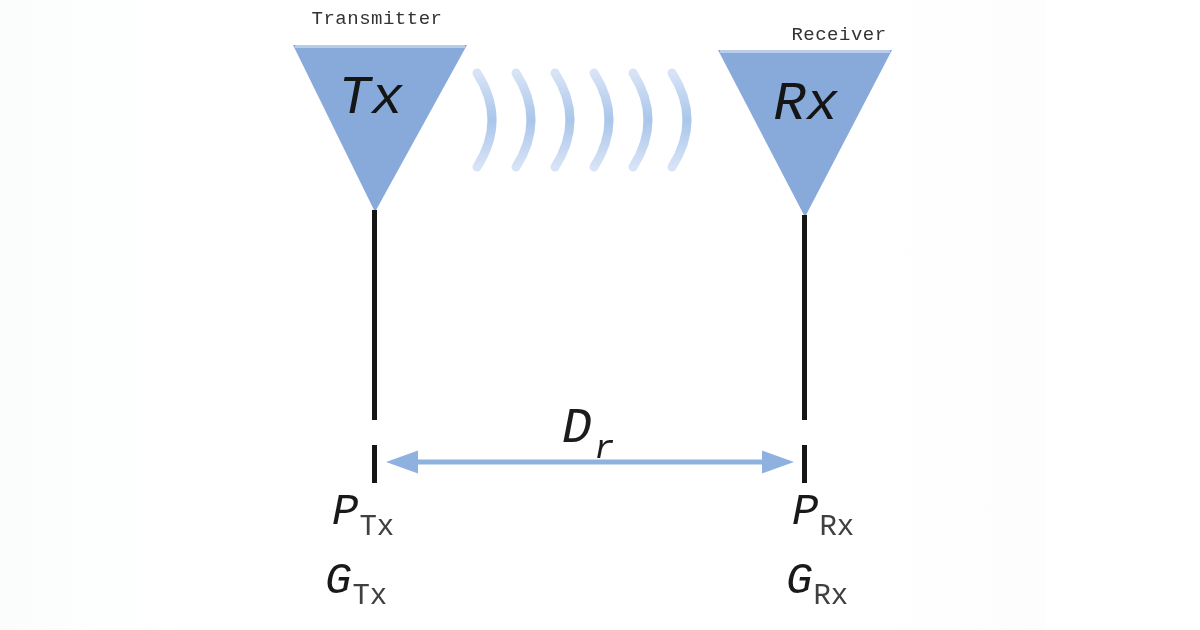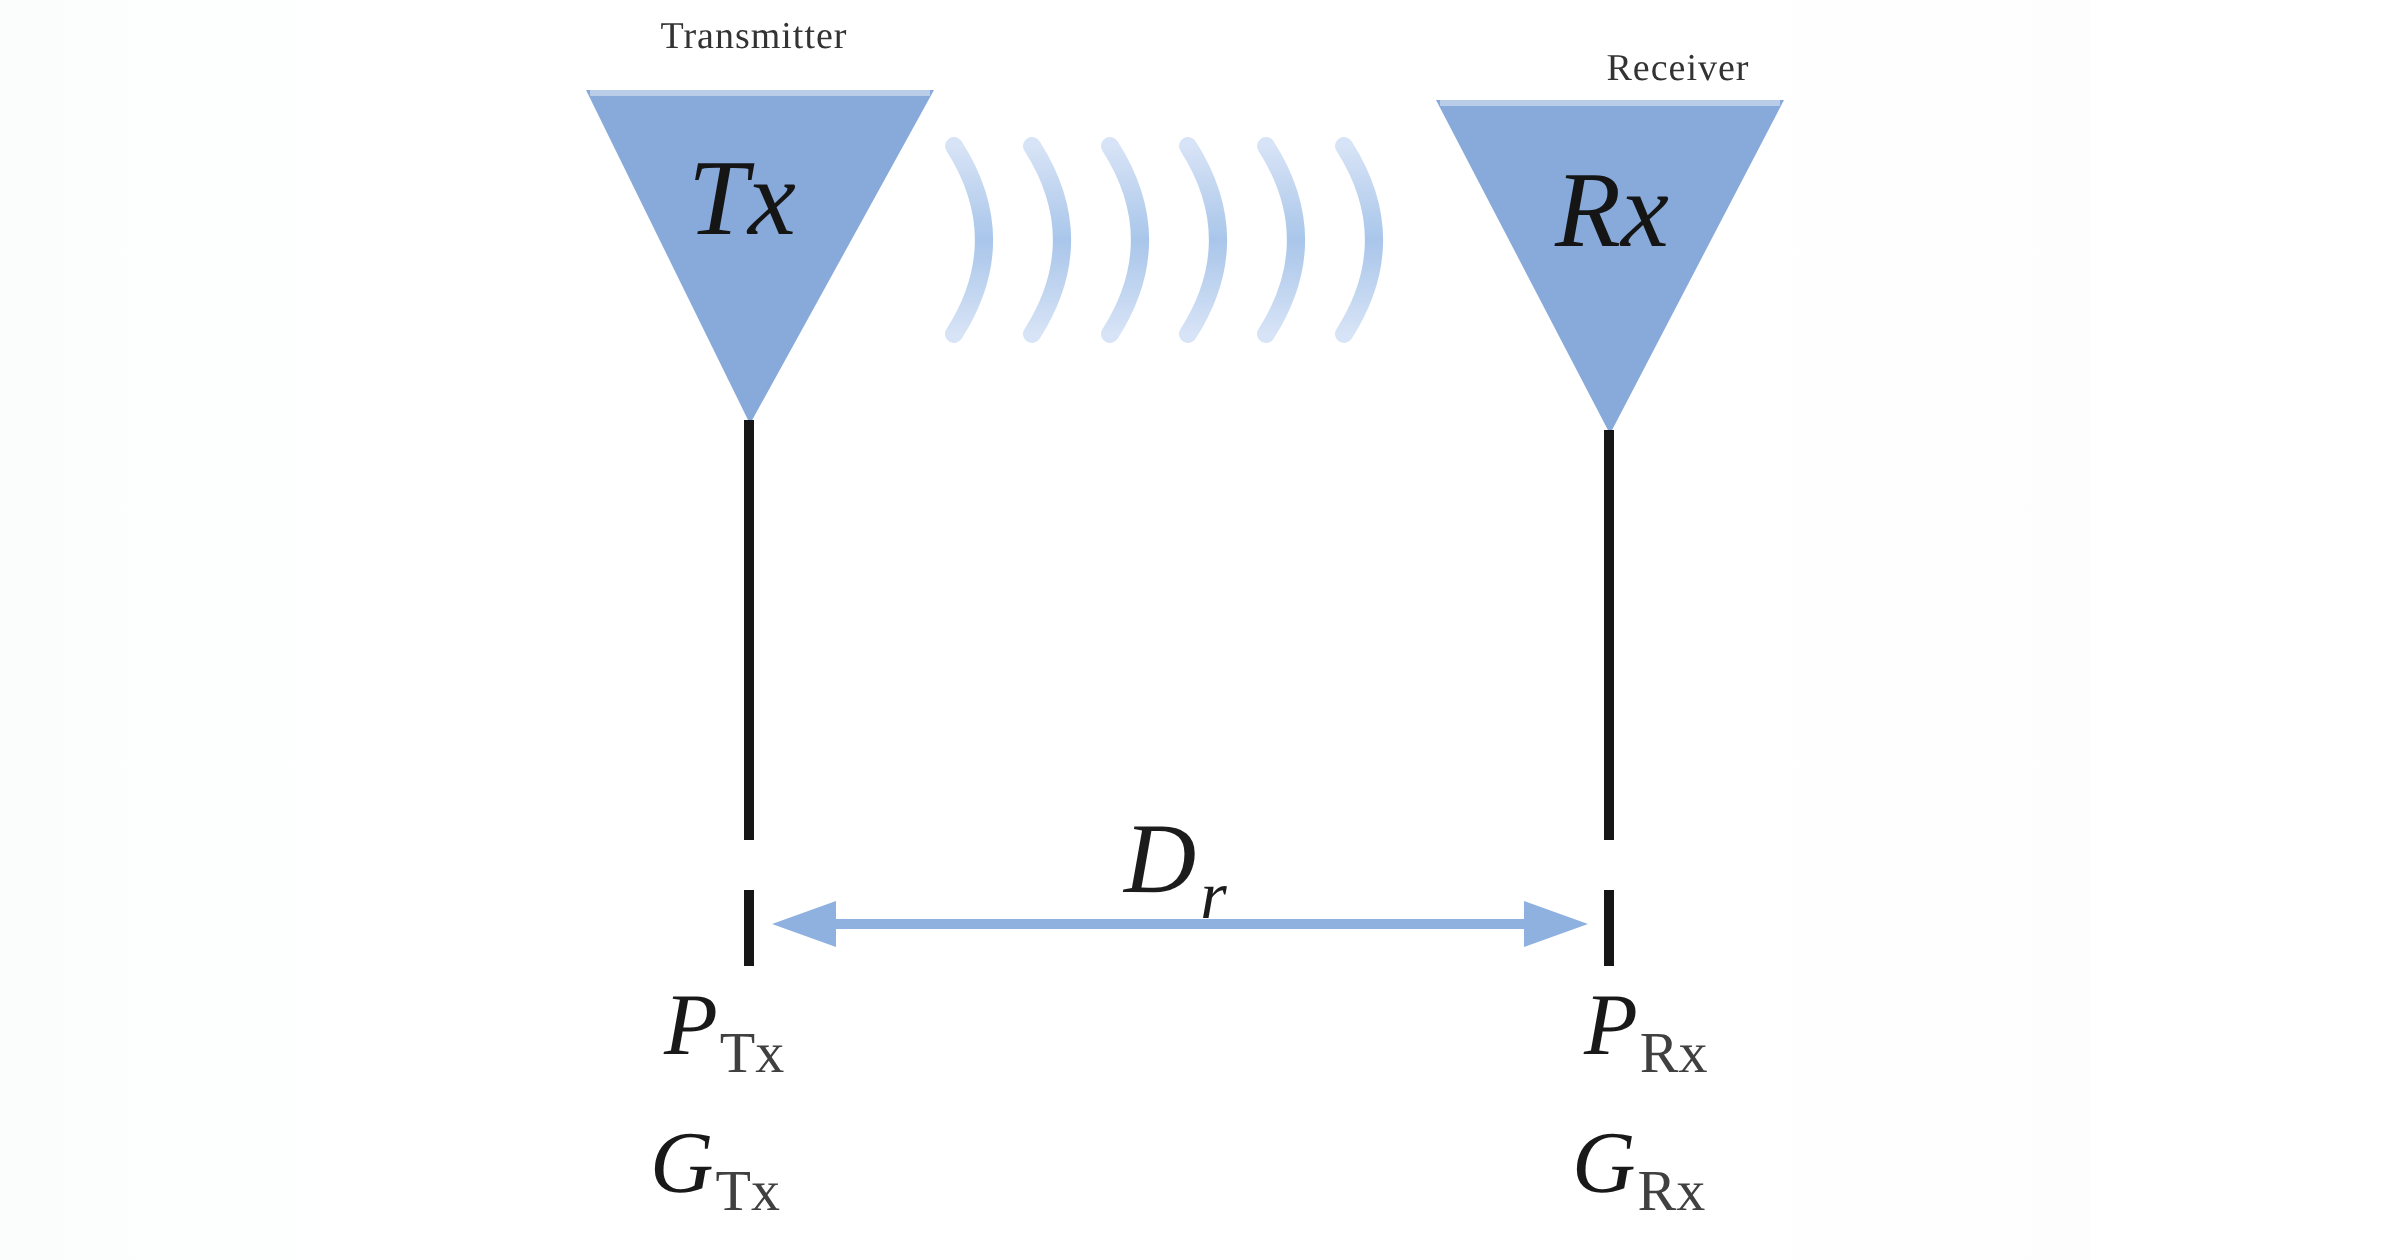--- a/index.html
+++ b/index.html
@@ -6,21 +6,21 @@
     margin: 0;
     padding: 0;
     background: #ffffff;
   }
   .canvas {
     position: relative;
     width: 1045px;
     height: 630px;
     overflow: hidden;
     background: linear-gradient(90deg, #fbfdfd 0%, #ffffff 18%, #ffffff 82%, #fdfdfe 100%);
-    font-family: Liberation Serif, serif;
+    font-family: Liberation Mono, monospace;
   }
   .diagram-svg {
     position: absolute;
     left: 0;
     top: 0;
     width: 1200px;
     height: 630px;
   }
   .antenna-title {
     position: absolute;

